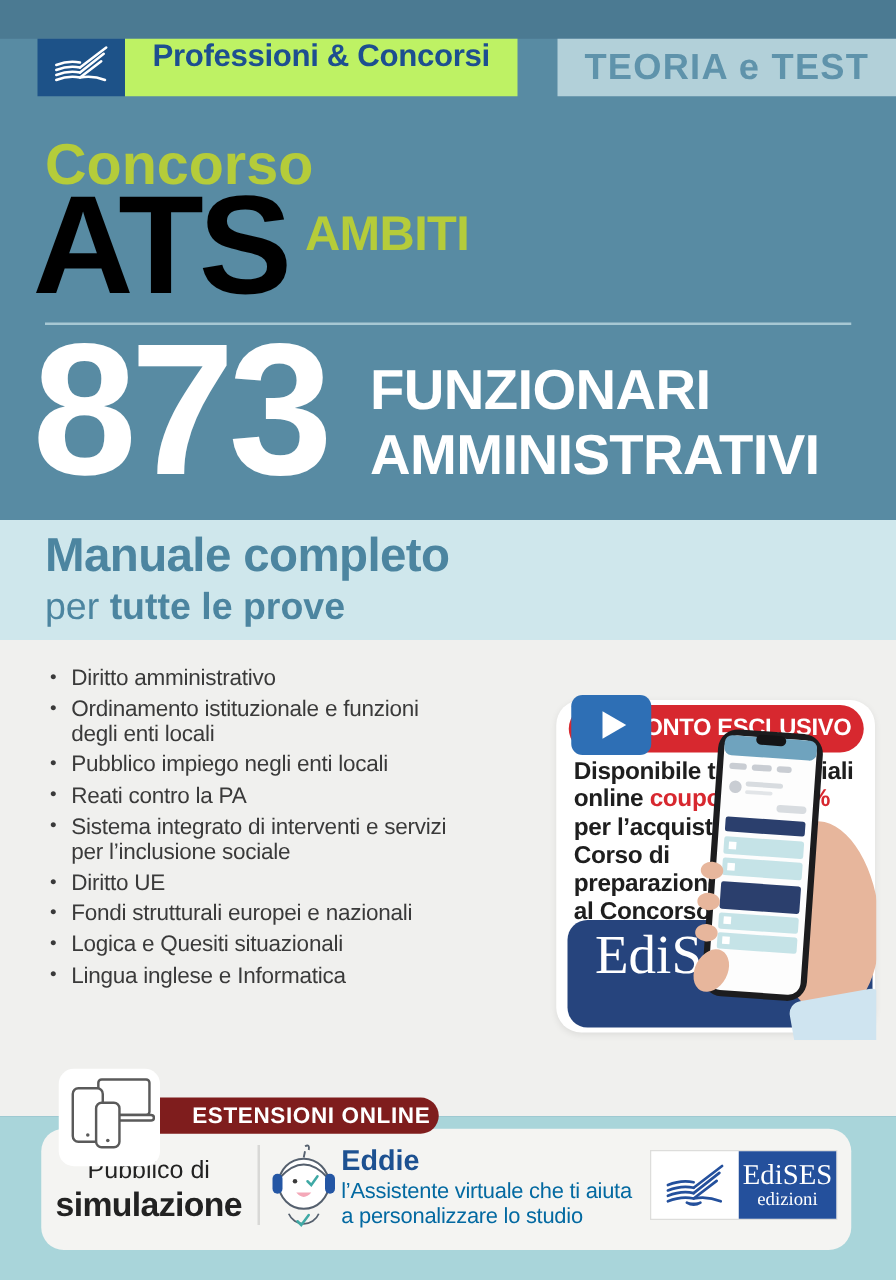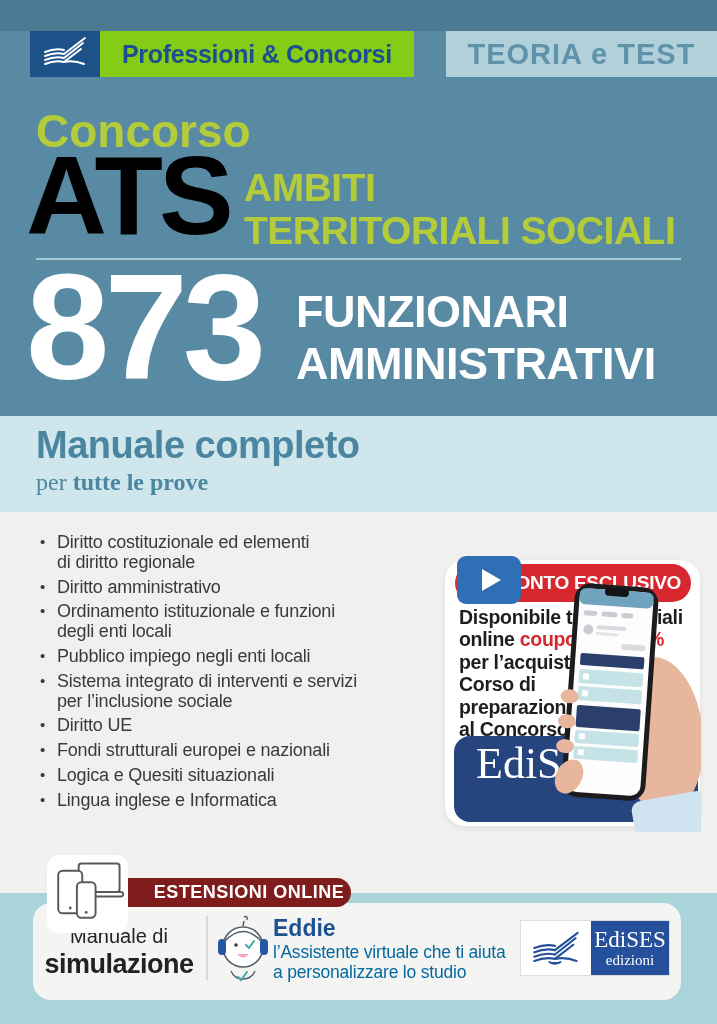--- a/index.html
+++ b/index.html
@@ -6,37 +6,37 @@
   .cover {
     position:relative; width:717px; height:1024px; margin:0 auto;
     background:#588BA3; overflow:hidden;
     font-family:"Liberation Sans","DejaVu Sans",sans-serif;
     -webkit-font-smoothing:antialiased;
   }
   
   .top-strip { position:absolute; left:0; top:0; right:0; height:31px; background:#4B7A92; }
   .brand-row { position:absolute; left:0; top:31px; right:0; height:46px; display:flex; }
   .brand-book { width:70px; margin-left:30px; background:#1D5288; display:flex; align-items:center; justify-content:center; }
-  .brand-name-box { background:#84cc16; display:flex; align-items:center; padding:0 22px; }
+  .brand-name-box { background:#bef264; display:flex; padding:0 22px; }
   .brand-name { color:#1D4F90; font-size:25px; font-weight:700; letter-spacing:-0.3px; }
   .series-box { flex:1; background:#B2D0D9; display:flex; align-items:center; justify-content:center;margin-left:32px; }
   .series-name { color:#5F93AB; font-size:29px; font-weight:700; letter-spacing:1px; }
 
   
   .kicker { position:absolute; left:36px; top:104px; font-size:46px; font-weight:700; color:#B5CC3A; }
   .acronym { position:absolute; left:26px; top:140px; font-size:112px; font-weight:800; color:#000000; letter-spacing:-4px; line-height:1; }
   .expansion { position:absolute; left:244px; top:167px; font-size:39px; font-weight:800; color:#B5CC3A; line-height:1.1; letter-spacing:-0.5px; }
   .title-divider { position:absolute; left:36px; top:258px; width:645px; height:2px; background:#A7C8D4; }
   .big-number { position:absolute; left:26px; top:252px; font-size:150px; font-weight:800; color:#ffffff; letter-spacing:-5px; line-height:1; }
   .role { position:absolute; left:296px; top:286px; font-size:45px; font-weight:800; color:#FFFFFF; line-height:1.15; letter-spacing:-0.5px; }
 
   
   .subtitle-band { position:absolute; left:0; top:416px; right:0; height:96px; background:#CFE7EC; color:#4C85A0; padding:8px 0 0 36px; box-sizing:border-box; }
   .subtitle-l1 { font-size:38px; font-weight:800; letter-spacing:-0.5px; }
-  .subtitle-l2 { font-size:24px; font-weight:400; margin-top:2px;font-family:Liberation Serif, serif; }
+  .subtitle-l2 { font-size:30px; font-weight:400; margin-top:2px; }
   .subtitle-l2 b { font-weight:800; }
 
   
   .content-area { position:absolute; left:0; top:512px; right:0; height:381px; background:#F0F0EE; }
   .topics { position:absolute; left:38px; top:533px; width:400px; margin:0; padding:0; list-style:none; }
   .topics li { position:relative; padding-left:19px; margin-bottom:5px; font-size:18px; line-height:1.1; color:#3A3A3A; font-weight:500; white-space:pre-line; letter-spacing:-0.2px; }
   .topics li::before { content:"•"; position:absolute; left:2px; top:1px; font-size:15px; color:#3A3A3A; }
 
   
   .promo-card { position:absolute; left:445px; top:560px; width:255px; height:266px; background:#FFFFFF; border-radius:20px; box-shadow:0 2px 6px rgba(0,0,0,.08); }
@@ -98,43 +98,41 @@
     </div>
     <div class="series-box">
       <span class="series-name">TEORIA e TEST</span>
     </div>
   </div>
 
   <div class="kicker">Concorso</div>
   <div class="acronym">ATS</div>
   <div class="expansion">
     <div>AMBITI</div>
-    <div>TERRITORIALI SOCIALI</div>
   </div>
   <div class="title-divider"></div>
   <div class="big-number">873</div>
   <div class="role">
     <div>FUNZIONARI</div>
     <div>AMMINISTRATIVI</div>
   </div>
 
   <div class="subtitle-band">
     <div class="subtitle-l1">Manuale completo</div>
     <div class="subtitle-l2"><span>per </span><b>tutte le prove</b></div>
   </div>
 
   <div class="content-area"></div>
 
   <ul class="topics">
-    <li>Diritto costituzionale ed elementi
-di diritto regionale</li>
     <li>Diritto amministrativo</li>
     <li>Ordinamento istituzionale e funzioni
 degli enti locali</li>
     <li>Pubblico impiego negli enti locali</li>
+    <li>Reati contro la PA</li>
     <li>Sistema integrato di interventi e servizi
 per l’inclusione sociale</li>
     <li>Diritto UE</li>
     <li>Fondi strutturali europei e nazionali</li>
     <li>Logica e Quesiti situazionali</li>
     <li>Lingua inglese e Informatica</li>
   </ul>
 
   <div class="promo-card">
     <div class="promo-pill">
@@ -186,21 +184,21 @@
           <ellipse cx="31" cy="198" rx="13" ry="18" fill="#E7B69C" transform="rotate(24 31 198)"></ellipse>
         </g>
       </svg>
     </div>
   </div>
 
   <div class="bottom-teal"></div>
 
   <div class="bottom-card">
     <div class="sim-text">
-      <div class="sim-l1">Manuale di</div>
+      <div class="sim-l1">Pubblico di</div>
       <div class="sim-l2">simulazione</div>
     </div>
     <div class="v-divider"></div>
     <div class="eddie-icon">
       <svg width="52" height="82" viewBox="0 0 52 82" fill="none">
         <path d="M27,12 L26,17" stroke="#55606E" stroke-width="1.5"></path>
         <path d="M27,8 q4,-2 3,3" stroke="#55606E" stroke-width="1.5" fill="none"></path>
         <circle cx="26" cy="38" r="20" fill="#FFFFFF" stroke="#55606E" stroke-width="1.6"></circle>
         <path d="M7,33 Q26,12 45,33" stroke="#55606E" stroke-width="1.6" fill="none"></path>
         <rect x="1" y="30" width="8" height="16" rx="4" fill="#2456A4"></rect>

